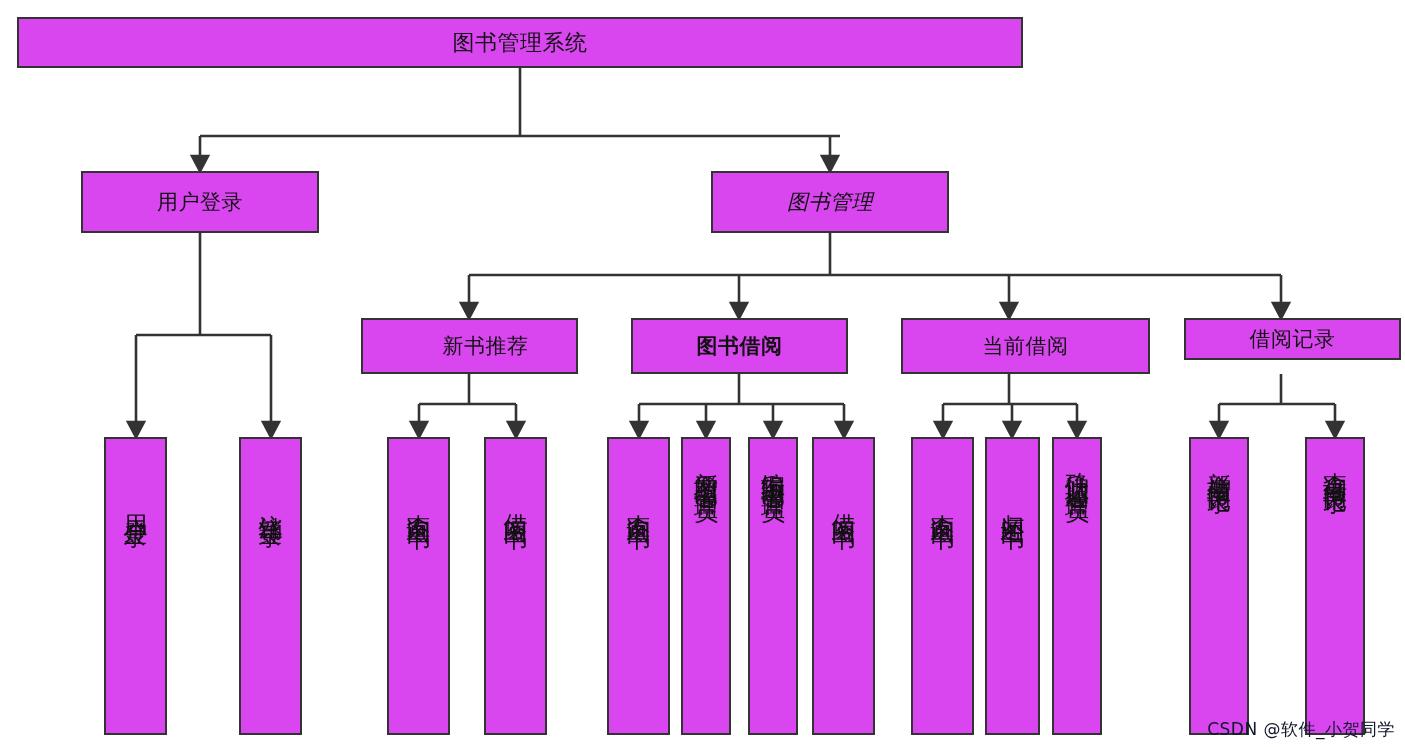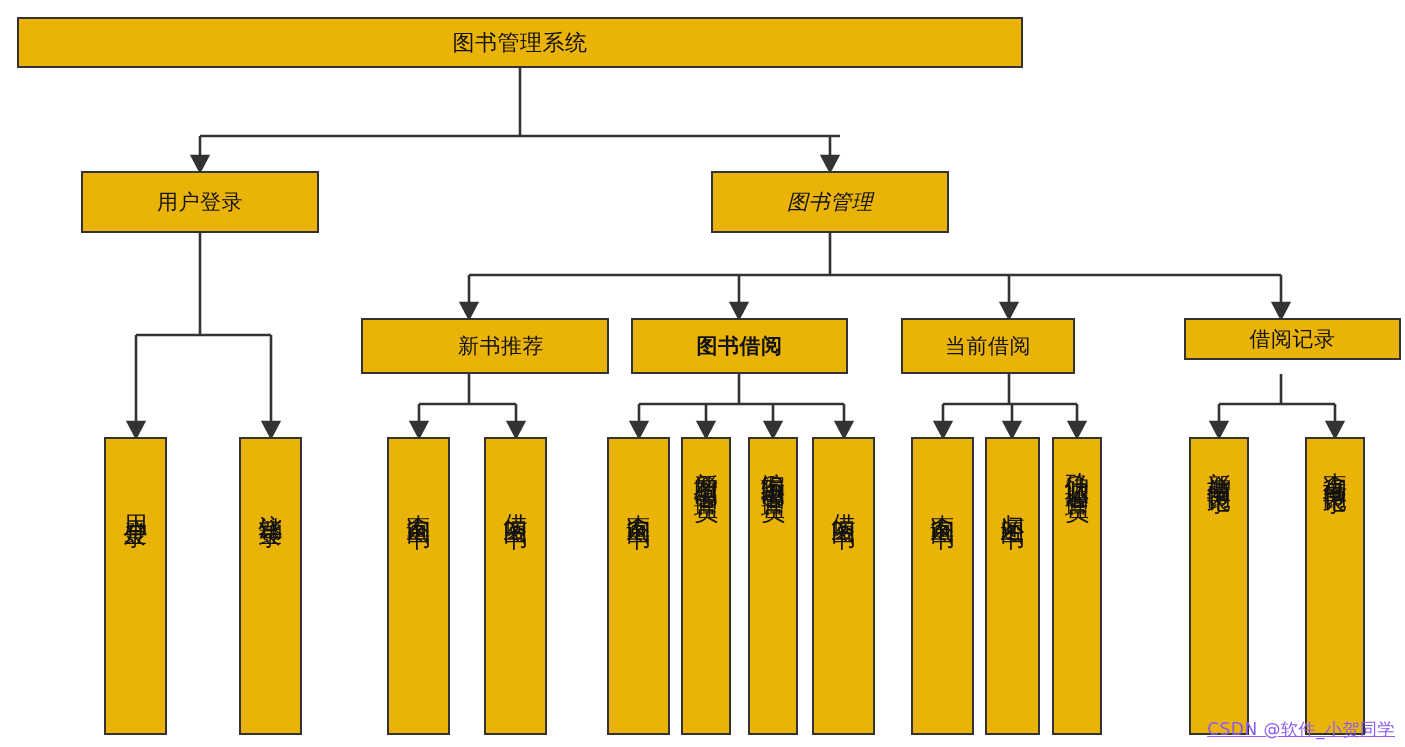--- a/index.html
+++ b/index.html
@@ -22,21 +22,21 @@
     position: absolute;
     left: 0;
     top: 0;
     width: 1405px;
     height: 747px;
     pointer-events: none;
   }
   .node {
     position: absolute;
     box-sizing: border-box;
-    background: #eab308;
+    background: #d946ef;
     border: 2px solid #333333;
     display: flex;
     align-items: center;
     justify-content: center;
     color: #111111;
   }
   .node-label {
     display: block;
     text-align: center;
     color: #111111;
@@ -70,25 +70,24 @@
     padding-top: 46px;
   }
   .node.vert.tall .node-label {
     padding-top: 4px;
   }
   #watermark {
     position: absolute;
     right: 10px;
     bottom: 6px;
     font-size: 17px;
-    color: #8b5cf6;
+    color: #0f172a;
     letter-spacing: 0.5px;
     white-space: nowrap;
     font-family: "DejaVu Sans", "Liberation Sans", sans-serif;
-    text-decoration: underline;
   }
 </style>
 </head>
 <body>
 
 <div id="diagram-root">
 
   <svg id="edge-layer" viewBox="0 0 1405 747" width="1405" height="747" xmlns="http://www.w3.org/2000/svg">
     <defs>
       <marker id="arrowhead" markerWidth="9" markerHeight="9" refX="4.2" refY="4.5" orient="auto" markerUnits="strokeWidth">
@@ -143,27 +142,27 @@
     <span class="node-label">图书管理系统</span>
   </div>
 
   <div class="node horiz" style="left:81px; top:171px; width:238px; height:62px;">
     <span class="node-label">用户登录</span>
   </div>
   <div class="node horiz" style="left:711px; top:171px; width:238px; height:62px;font-style:italic;">
     <span class="node-label">图书管理</span>
   </div>
 
-  <div class="node horiz" style="left:361px; top:318px; width:248px; height:56px;padding-left:32px;">
+  <div class="node horiz" style="left:361px; top:318px; width:217px; height:56px;padding-left:32px;">
     <span class="node-label">新书推荐</span>
   </div>
   <div class="node horiz" style="left:631px; top:318px; width:217px; height:56px;font-weight:bold;">
     <span class="node-label">图书借阅</span>
   </div>
-  <div class="node horiz" style="left:901px; top:318px; width:174px; height:56px;">
+  <div class="node horiz" style="left:901px; top:318px; width:249px; height:56px;">
     <span class="node-label">当前借阅</span>
   </div>
   <div class="node horiz" style="left:1184px; top:318px; width:217px; height:42px;">
     <span class="node-label">借阅记录</span>
   </div>
 
   <div class="node vert mid" style="left:104px; top:437px; width:63px; height:298px;">
     <span class="node-label">用户登录</span>
   </div>
   <div class="node vert mid" style="left:239px; top:437px; width:63px; height:298px;">

